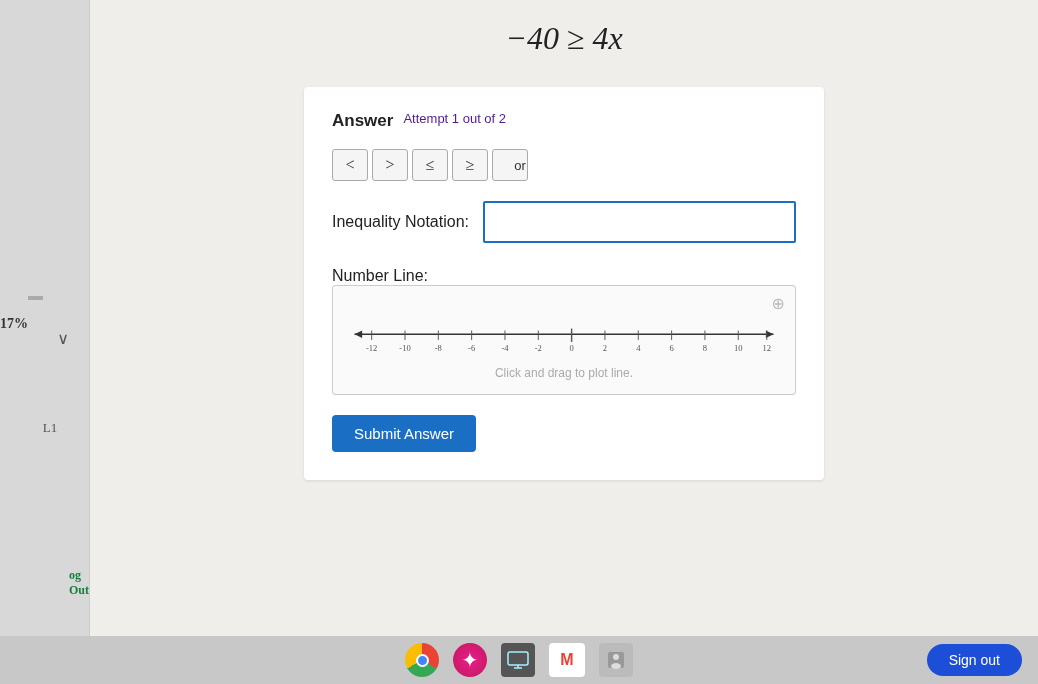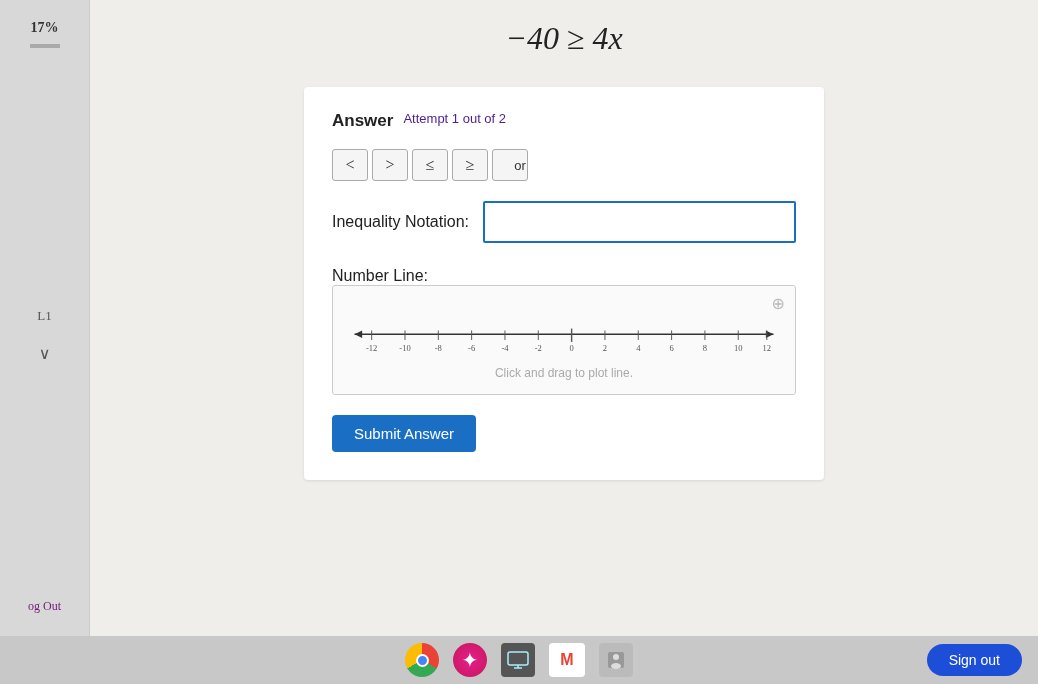--- a/index.html
+++ b/index.html
@@ -18,21 +18,21 @@
       display: flex;
       flex: 1;
       height: calc(684px - 48px);
     }
 
     
     .sidebar {
       width: 90px;
       background: #d8d8d8;
       display: flex;
-      flex-direction: column;
+      flex-direction: row;
       align-items: center;
       padding-top: 20px;
       border-right: 1px solid #ccc;
     }
 
     .sidebar-percent {
       font-size: 14px;
       font-weight: bold;
       color: #333;
       margin-bottom: 8px;
@@ -52,24 +52,25 @@
     }
 
     .sidebar-chevron {
       font-size: 16px;
       color: #555;
       margin-top: 20px;
     }
 
     .sidebar-logout {
       font-size: 12px;
-      color: #701a75;
+      color: #15803d;
       margin-top: auto;
-      margin-bottom: 22px;
-      cursor: pointer;
+      margin-bottom: 38px;
+      cursor: pointer;
+      font-weight: bold;
     }
 
     
     .content {
       flex: 1;
       background: #f0eeeb;
       display: flex;
       flex-direction: column;
       align-items: center;
       padding: 20px 40px;

